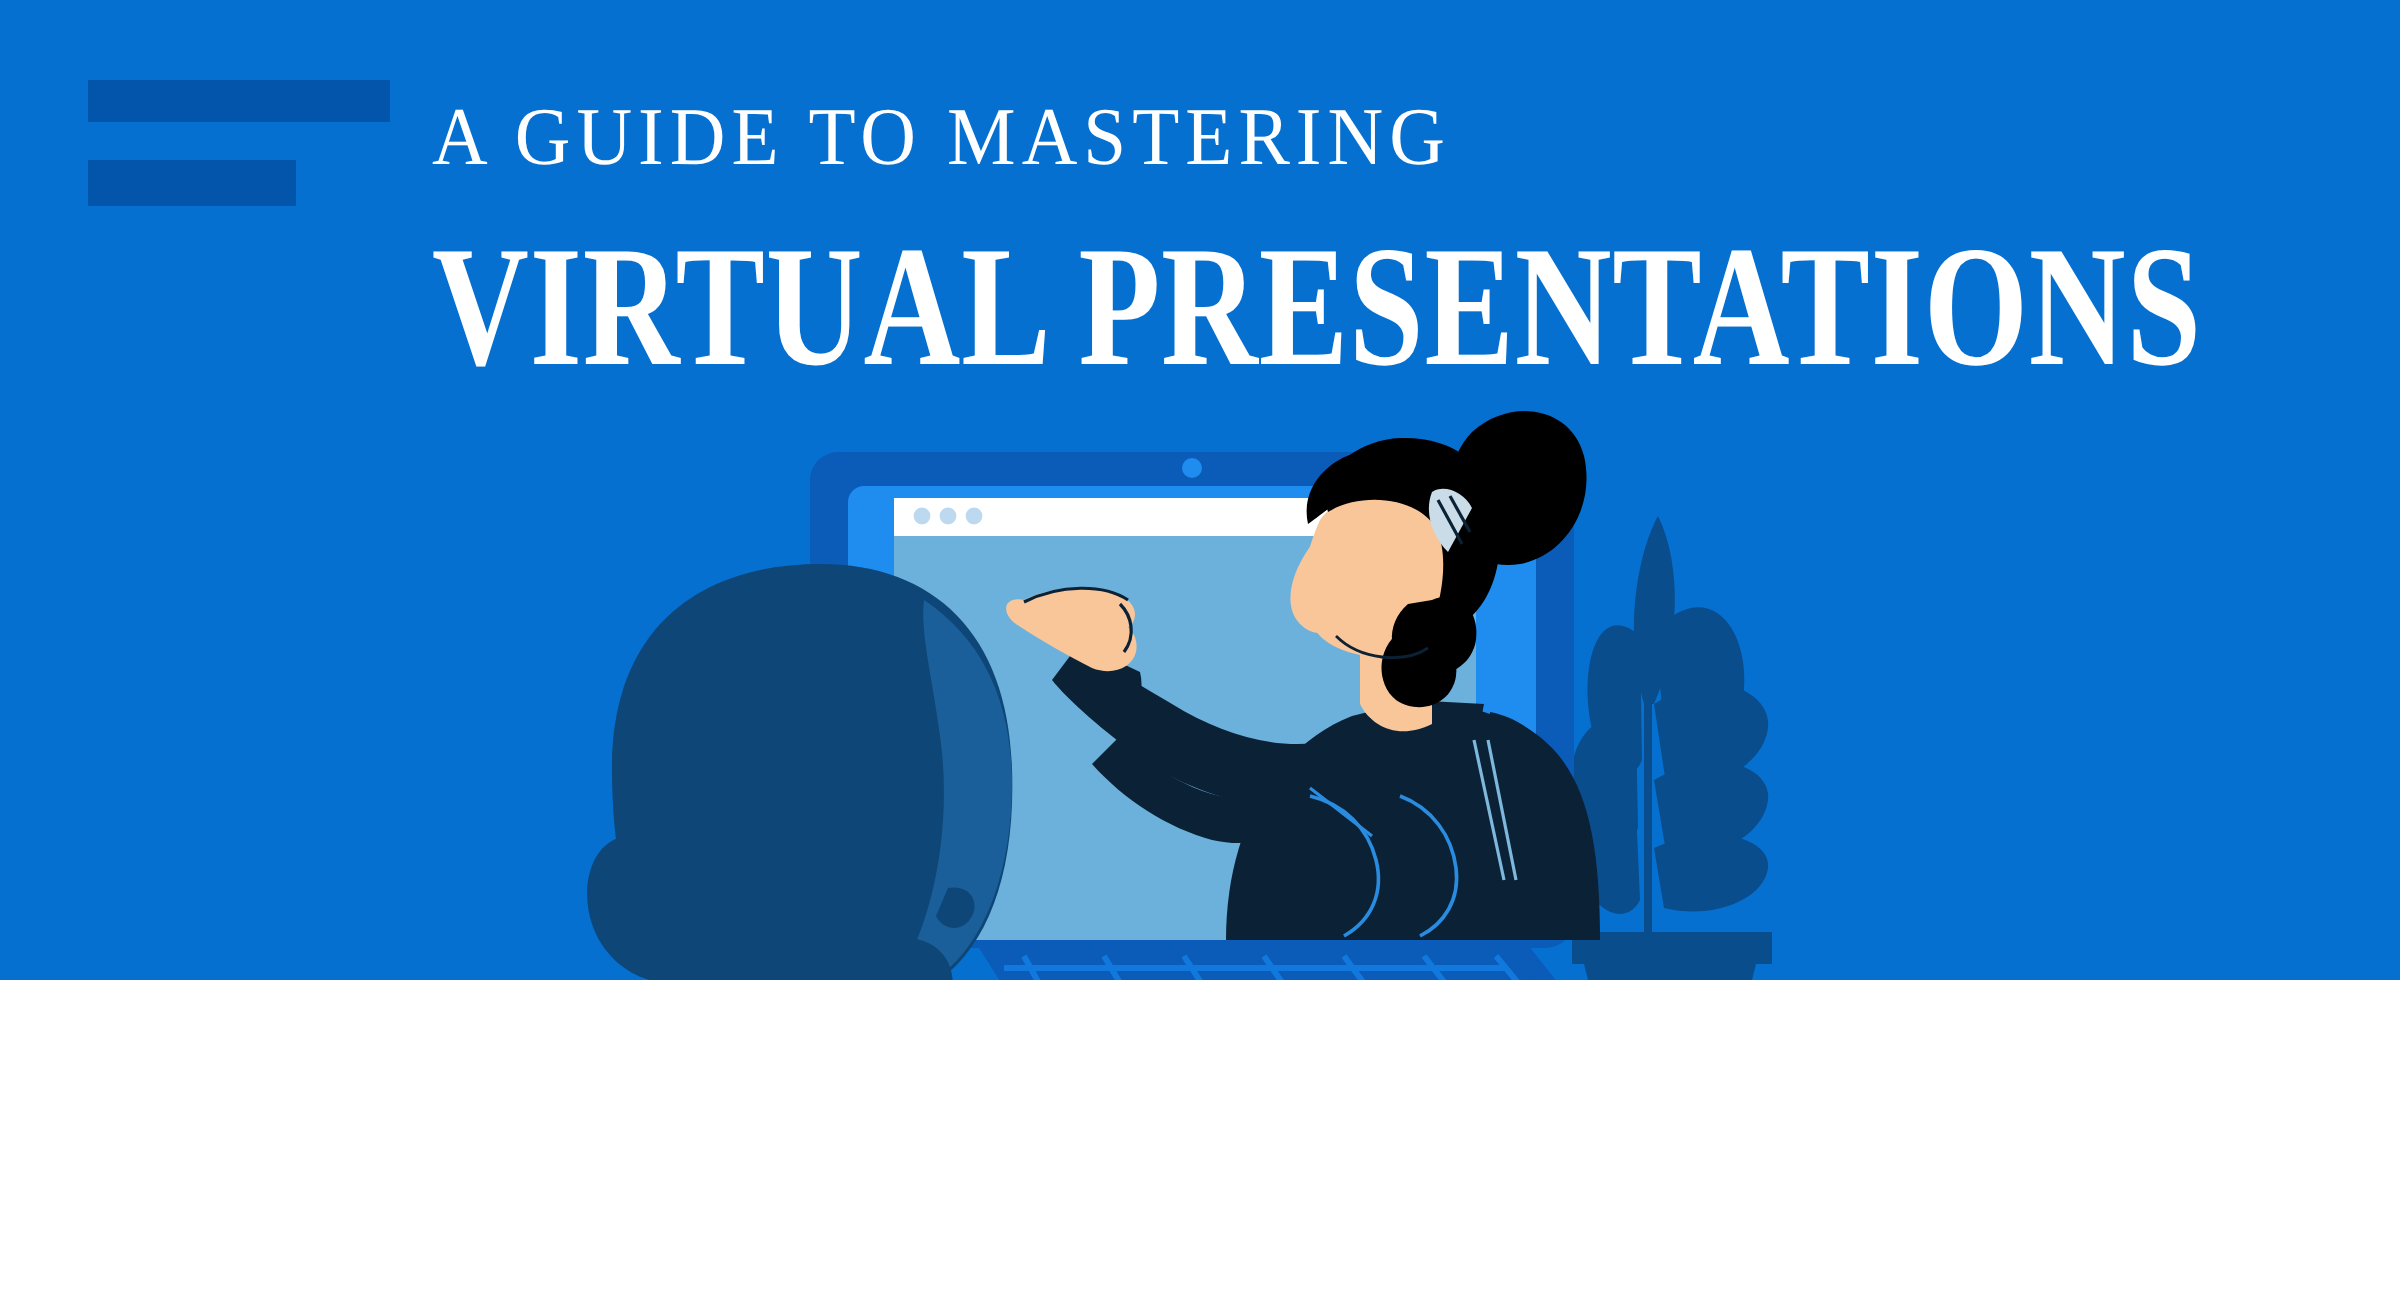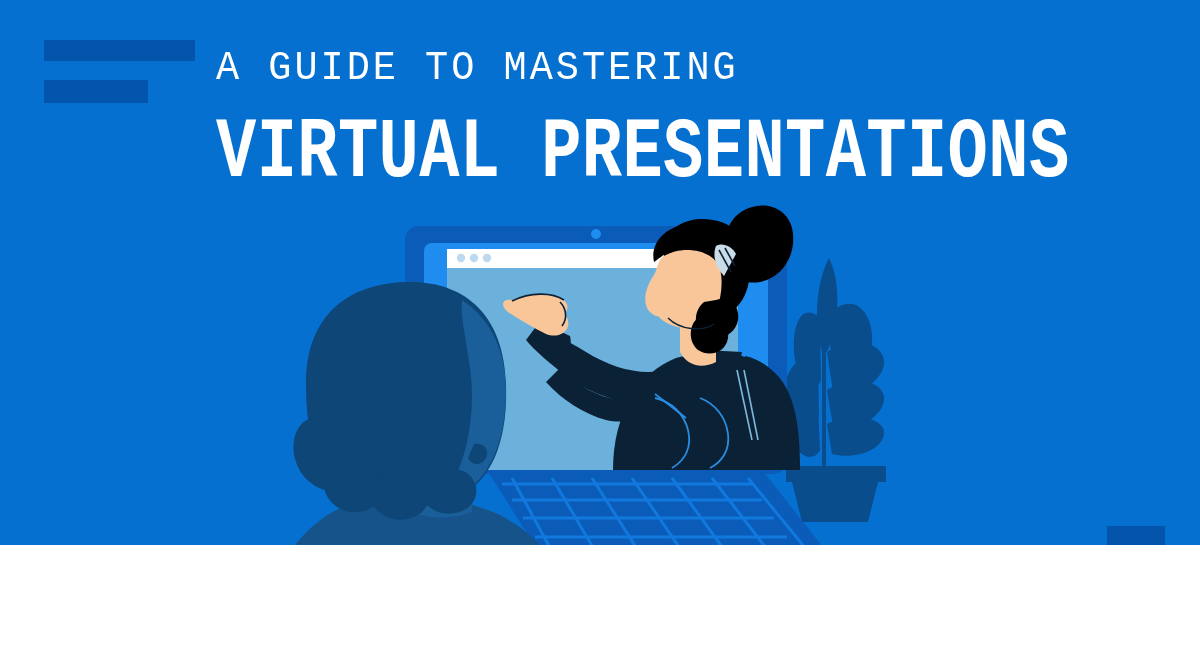--- a/index.html
+++ b/index.html
@@ -4,24 +4,24 @@
 <title>A Guide to Mastering Virtual Presentations</title>
 <style>
   html, body {
     margin: 0;
     padding: 0;
     background: #ffffff;
   }
   #stage {
     position: relative;
     width: 1200px;
-    height: 545px;
+    height: 490px;
     overflow: hidden;
     background: #0670d1;
-    font-family: Liberation Mono, monospace;
+    font-family: Liberation Serif, serif;
   }
 
   
   .deco-bar {
     position: absolute;
     background: #0355ab;
   }
   #bar-tl-1 { left: 44px;   top: 40px;  width: 151px; height: 21px; }
   #bar-tl-2 { left: 44px;   top: 80px;  width: 104px; height: 23px; }
   #bar-br-1 { left: 1107px; top: 526px; width: 58px;  height: 23px; }

